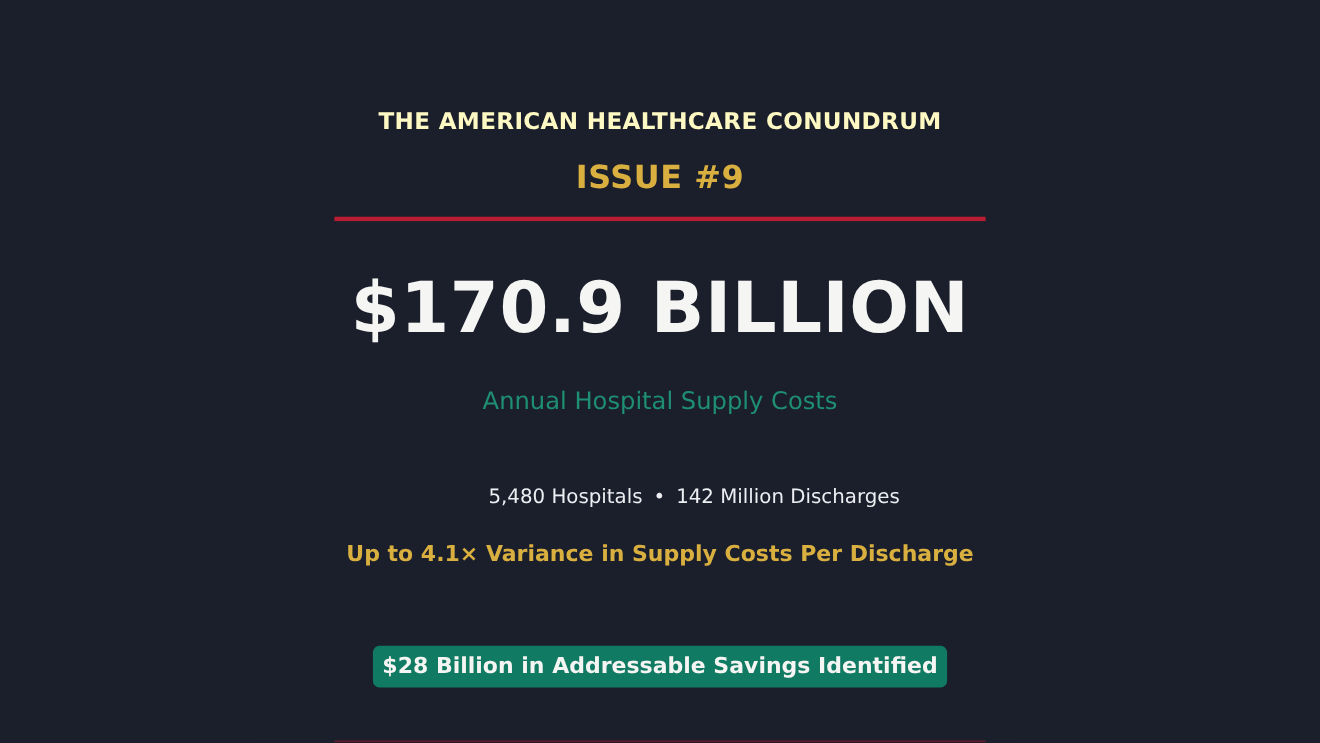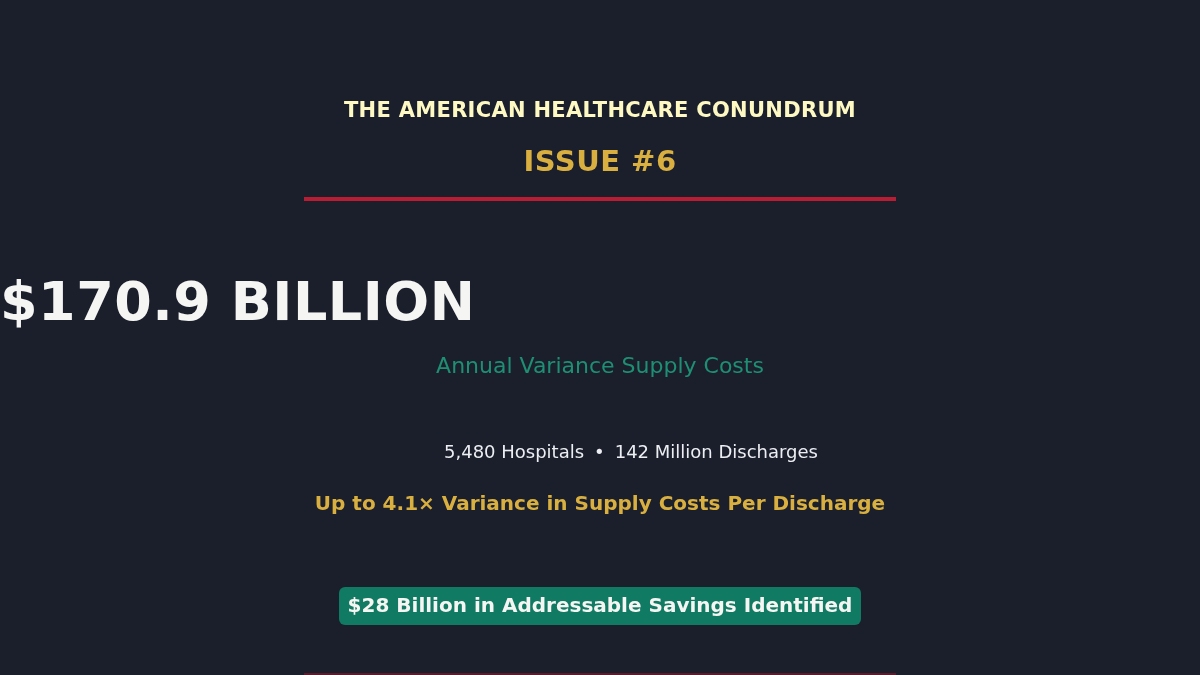--- a/index.html
+++ b/index.html
@@ -42,25 +42,25 @@
     .rule-top {
       position: absolute;
       top: 197px;
       left: 304px;
       width: 592px;
       height: 4px;
       background: #b81d33;
     }
     .headline {
       position: absolute;
-      top: 270px;
+      top: 244px;
       left: 0;
       width: 1200px;
-      text-align: left;
-      font-size: 54px;
+      text-align: center;
+      font-size: 64px;
       font-weight: bold;
       color: #f5f5f3;
       letter-spacing: 0.5px;
     }
     .subhead {
       position: absolute;
       top: 353px;
       left: 0;
       width: 1200px;
       text-align: center;
@@ -115,25 +115,25 @@
       width: 592px;
       height: 2px;
       background: #5a1c2c;
     }
   </style>
 </head>
 <body>
 
 <div class="stage">
   <div class="series-title">THE AMERICAN HEALTHCARE CONUNDRUM</div>
-  <div class="issue">ISSUE #6</div>
+  <div class="issue">ISSUE #9</div>
   <div class="rule-top"></div>
 
   <div class="headline">$170.9 BILLION</div>
-  <div class="subhead">Annual Variance Supply Costs</div>
+  <div class="subhead">Annual Hospital Supply Costs</div>
 
   <div class="stats">
     <span>5,480 Hospitals</span><span class="sep">•</span><span>142 Million Discharges</span>
   </div>
 
   <div class="variance">Up to 4.1× Variance in Supply Costs Per Discharge</div>
 
   <div class="savings-wrap">
     <span class="savings">$28 Billion in Addressable Savings Identified</span>
   </div>

